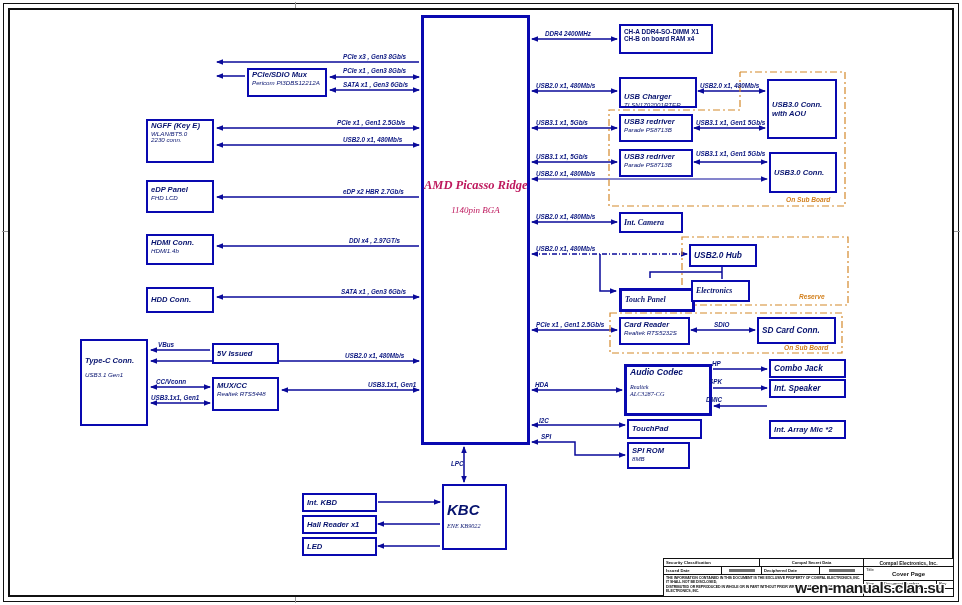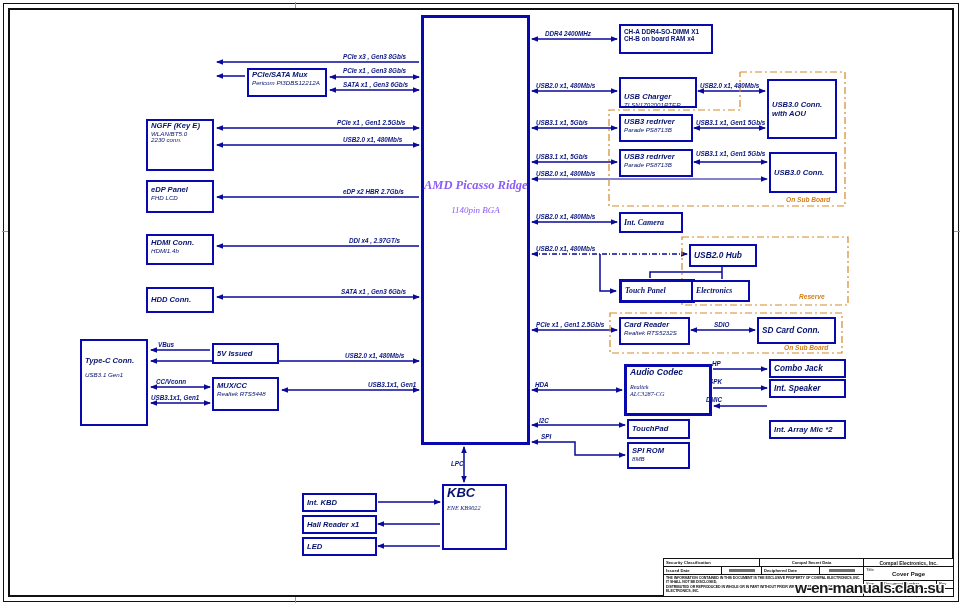--- a/index.html
+++ b/index.html
@@ -14,21 +14,21 @@
   .blk.center{display:flex;flex-direction:column;justify-content:center;}
   .bt{font-weight:bold;font-style:italic;font-size:7.6px;padding:1px 3px 0 3px;white-space:nowrap;}
   .bs{font-style:italic;font-size:6.2px;padding:0 3px;white-space:nowrap;}
   .serif{font-family:"Liberation Serif",serif;}
   .sig{position:absolute;z-index:4;font-size:6.3px;font-style:italic;font-weight:600;
        color:#0a1680;white-space:nowrap;}
   .oplabel{position:absolute;z-index:4;font-size:6.6px;font-style:italic;font-weight:bold;
        color:#d2801e;white-space:nowrap;}
   .chip{position:absolute;left:421px;top:15px;width:109px;height:430px;border:3px solid #0909b0;
         background:#fff;z-index:3;box-sizing:border-box;text-align:center;
-        font-family:"Liberation Serif",serif;color:#8b5cf6;}
+        font-family:"Liberation Serif",serif;color:#be185d;}
   .chip .ct{margin-top:160px;font-size:12.5px;font-weight:bold;font-style:italic;white-space:nowrap;}
   .chip .cs{margin-top:12px;font-size:9px;font-style:italic;}
   
   .tb{position:absolute;left:663px;top:558px;width:291px;height:39px;border:1px solid #111;
       z-index:5;background:#fff;box-sizing:border-box;font-size:4.2px;color:#111;display:flex;}
   .tb .left{width:200px;border-right:1px solid #111;box-sizing:border-box;}
   .tb .right{flex:1;}
   .tb .row{display:flex;border-bottom:1px solid #111;box-sizing:border-box;align-items:center;}
   .tb .cell{padding:0 2px;box-sizing:border-box;white-space:nowrap;overflow:hidden;}
   .tb .b{font-weight:bold;}
@@ -110,24 +110,24 @@
       <rect x="610" y="313" width="232" height="40"></rect>
     </g>
   </svg>
 
   <div class="chip">
     <div class="ct">AMD Picasso Ridge</div>
     <div class="cs">1140pin BGA</div>
   </div>
 
   <div class="blk" style="left:247px;top:68px;width:80px;height:29px">
-    <div class="bt">PCIe/SATA Mux</div>
+    <div class="bt">PCIe/SDIO Mux</div>
     <div class="bs">Pericom PI3DBS12212A</div>
   </div>
-  <div class="blk" style="left:146px;top:119px;width:68px;height:52px">
+  <div class="blk" style="left:146px;top:119px;width:68px;height:44px">
     <div class="bt">NGFF (Key E)</div>
     <div class="bs">WLAN/BT5.0</div>
     <div class="bs">2230 conn.</div>
   </div>
   <div class="blk" style="left:146px;top:180px;width:68px;height:33px">
     <div class="bt" style="padding-top:4px">eDP Panel</div>
     <div class="bs">FHD LCD</div>
   </div>
   <div class="blk" style="left:146px;top:234px;width:68px;height:31px">
     <div class="bt" style="padding-top:3px">HDMI Conn.</div>
@@ -151,21 +151,21 @@
   <div class="blk center" style="left:302px;top:493px;width:75px;height:19px">
     <div class="bt">Int. KBD</div>
   </div>
   <div class="blk center" style="left:302px;top:515px;width:75px;height:19px">
     <div class="bt">Hall Reader x1</div>
   </div>
   <div class="blk center" style="left:302px;top:537px;width:75px;height:19px">
     <div class="bt">LED</div>
   </div>
   <div class="blk" style="left:442px;top:484px;width:65px;height:66px">
-    <div class="bt" style="padding-top:0;font-size:13px">KBC</div>
+    <div class="bt" style="padding-top:16px;font-size:15px">KBC</div>
     <div class="bs serif" style="padding-top:4px">ENE KB9022</div>
   </div>
 
   <div class="blk" style="left:619px;top:24px;width:94px;height:30px">
     <div class="bs" style="font-style:normal;font-weight:bold;font-size:6.4px;padding-top:2px">CH-A DDR4-SO-DIMM X1</div>
     <div class="bs" style="font-style:normal;font-weight:bold;font-size:6.4px">CH-B on board RAM x4</div>
   </div>
   <div class="blk" style="left:619px;top:77px;width:78px;height:31px">
     <div class="bt" style="padding-top:14px">USB Charger</div>
     <div class="bs">TI SN1702001RTER</div>
@@ -184,21 +184,21 @@
   </div>
   <div class="blk center" style="left:769px;top:152px;width:68px;height:41px">
     <div class="bt">USB3.0 Conn.</div>
   </div>
   <div class="blk center serif" style="left:619px;top:212px;width:64px;height:21px">
     <div class="bt serif" style="font-size:8px;font-weight:600">Int. Camera</div>
   </div>
   <div class="blk center" style="left:689px;top:244px;width:68px;height:23px">
     <div class="bt" style="font-size:8.4px">USB2.0 Hub</div>
   </div>
-  <div class="blk center" style="left:619px;top:279px;width:76px;height:24px;border-width:3px">
+  <div class="blk center" style="left:619px;top:288px;width:76px;height:24px;border-width:3px">
     <div class="bt serif" style="font-size:7.8px;font-weight:600">Touch Panel</div>
   </div>
   <div class="blk center" style="left:691px;top:280px;width:59px;height:22px">
     <div class="bt serif" style="font-size:7.8px;font-weight:600">Electronics</div>
   </div>
   <div class="blk" style="left:619px;top:317px;width:71px;height:28px">
     <div class="bt" style="padding-top:2px">Card Reader</div>
     <div class="bs">Realtek RTS5232S</div>
   </div>
   <div class="blk center" style="left:757px;top:317px;width:79px;height:27px">
@@ -211,21 +211,21 @@
   </div>
   <div class="blk center" style="left:769px;top:359px;width:77px;height:19px">
     <div class="bt" style="font-size:8.2px">Combo Jack</div>
   </div>
   <div class="blk center" style="left:769px;top:379px;width:77px;height:19px">
     <div class="bt" style="font-size:8.2px">Int. Speaker</div>
   </div>
   <div class="blk center" style="left:769px;top:420px;width:77px;height:19px">
     <div class="bt" style="font-size:7.8px">Int. Array Mic *2</div>
   </div>
-  <div class="blk center" style="left:627px;top:419px;width:63px;height:20px">
+  <div class="blk center" style="left:627px;top:419px;width:75px;height:20px">
     <div class="bt">TouchPad</div>
   </div>
   <div class="blk" style="left:627px;top:442px;width:63px;height:27px">
     <div class="bt" style="padding-top:3px">SPI ROM</div>
     <div class="bs">8MB</div>
   </div>
 
   <div class="sig" style="left:343px;top:53px">PCIe x3 , Gen3 8Gb/s</div>
   <div class="sig" style="left:343px;top:67px">PCIe x1 , Gen3 8Gb/s</div>
   <div class="sig" style="left:343px;top:81px">SATA x1 , Gen3 6Gb/s</div>

